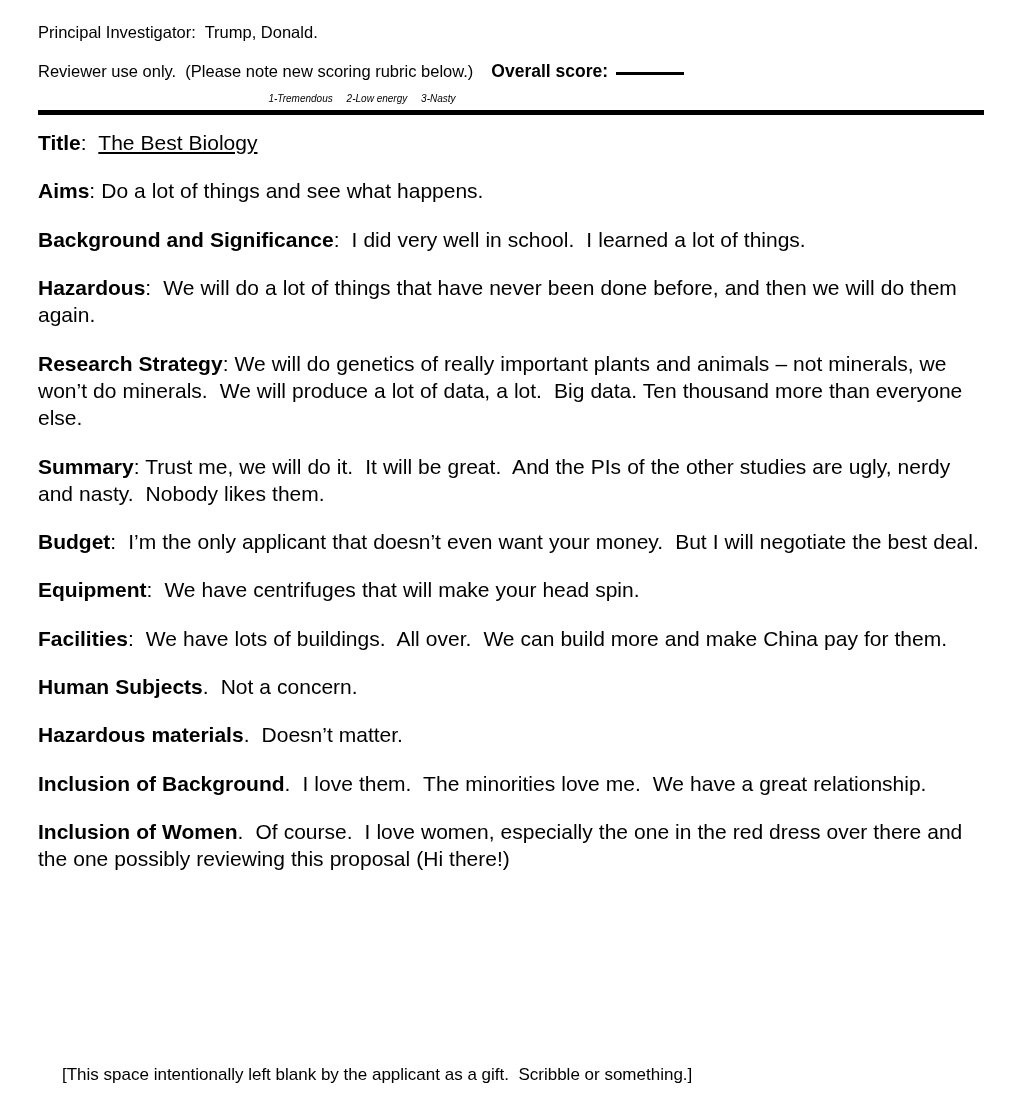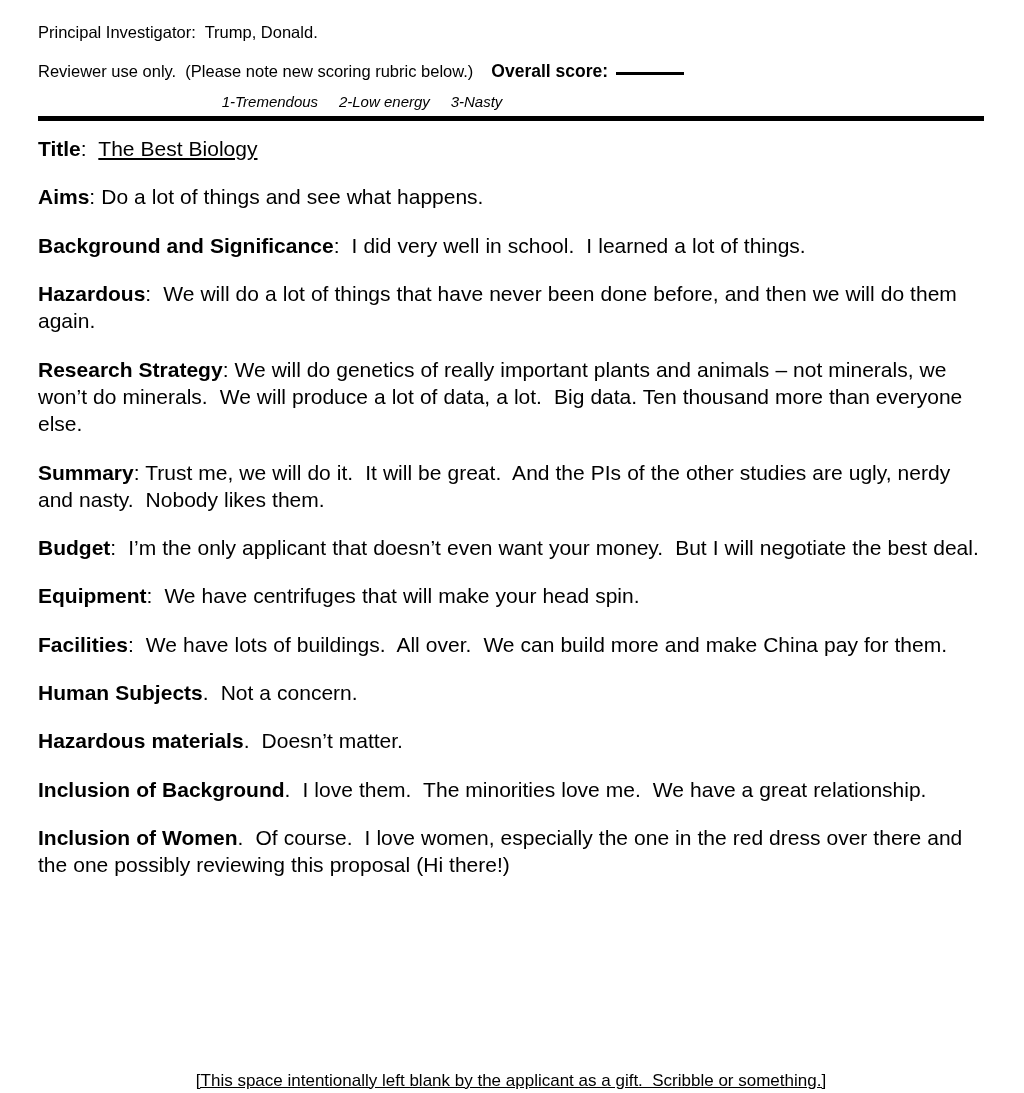--- a/index.html
+++ b/index.html
@@ -46,21 +46,21 @@
     width: 68px;
     border-bottom: 3.5px solid #000;
     margin-left: 8px;
     vertical-align: 2px;
     height: 1px;
   }
 
   .rubric {
     text-align: center;
     font-style: italic;
-    font-size: 15px;
+    font-size: 10px;
     margin: 0;
     padding-right: 300px;
     white-space: pre;
     line-height: 1.2;
   }
 
   .divider {
     margin: 5px 24px 0 22px;
     height: 0;
     border: none;
@@ -85,27 +85,26 @@
   .underline {
     text-decoration: underline;
     text-underline-offset: 2px;
   }
 
   
   .blank-space {
     height: 170px;
   }
   .footer-note {
-    text-align: center;
+    text-align: left;
     font-size: 17px;
     line-height: 1.3;
     margin: 0;
     padding: 0 24px;
     white-space: pre-wrap;
-    text-decoration: underline;
   }
 </style>
 </head>
 <body>
 
 <div class="page">
 
   <div class="header">
 
     <p class="hdr-line"><span>Principal Investigator:</span><span>  </span><span>Trump, Donald.</span></p>

